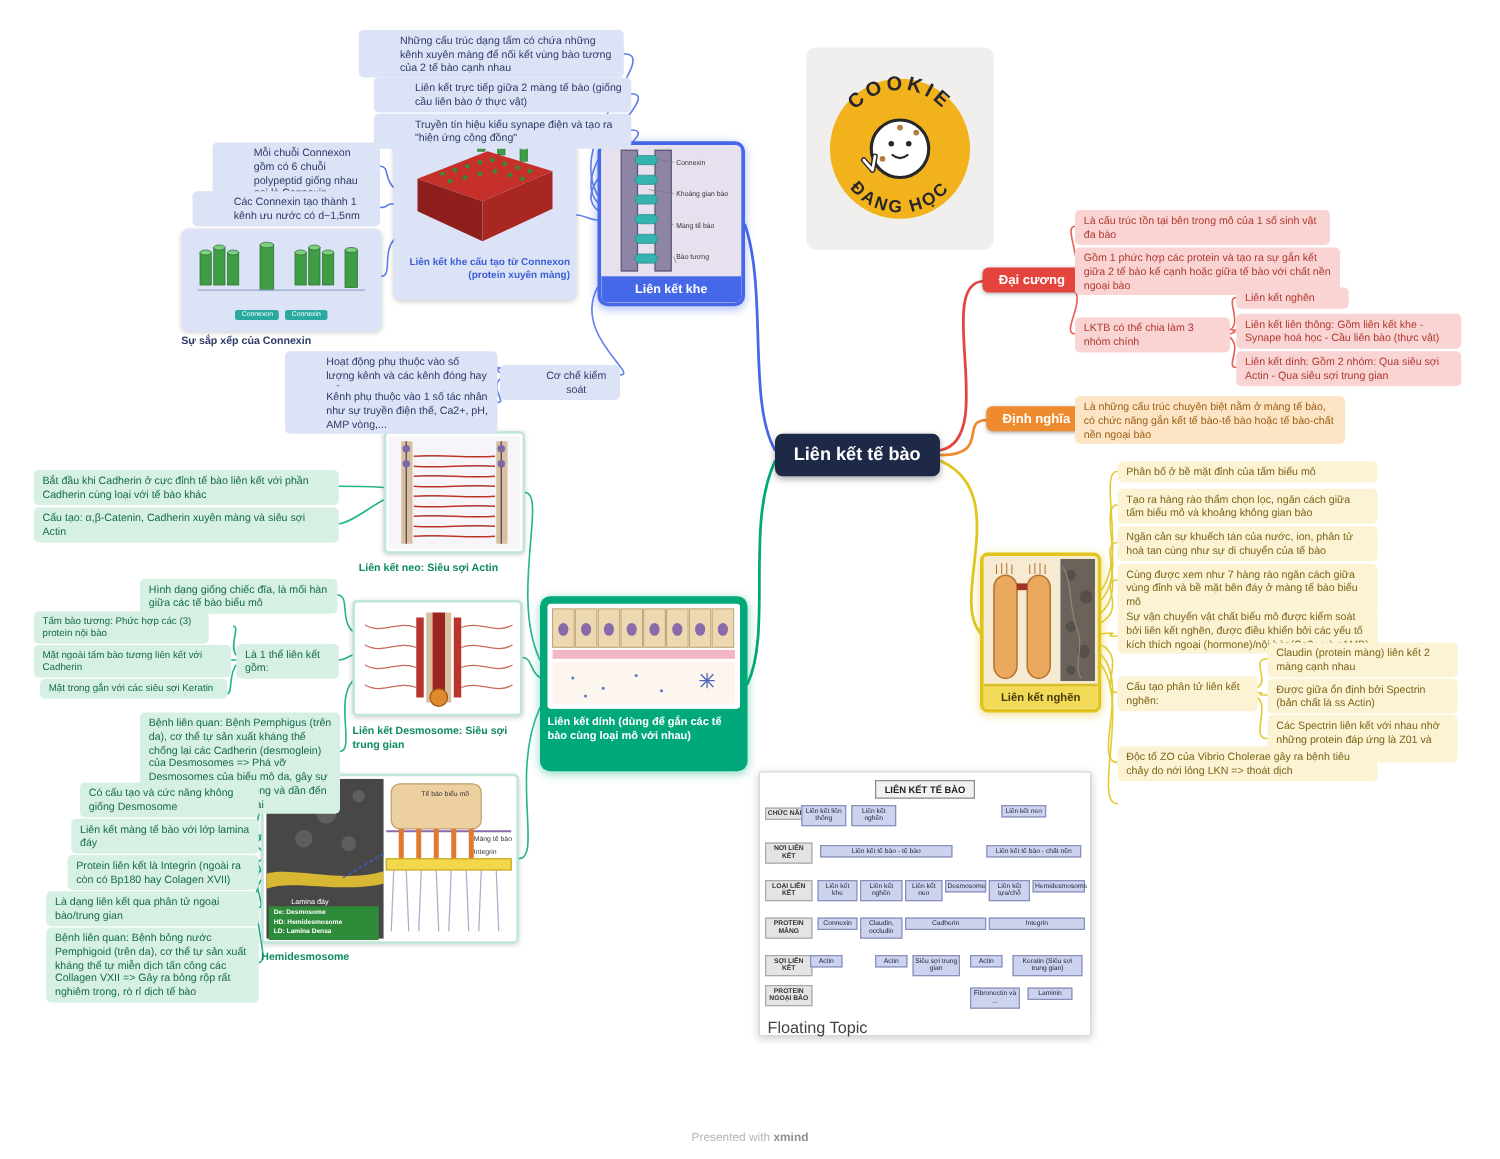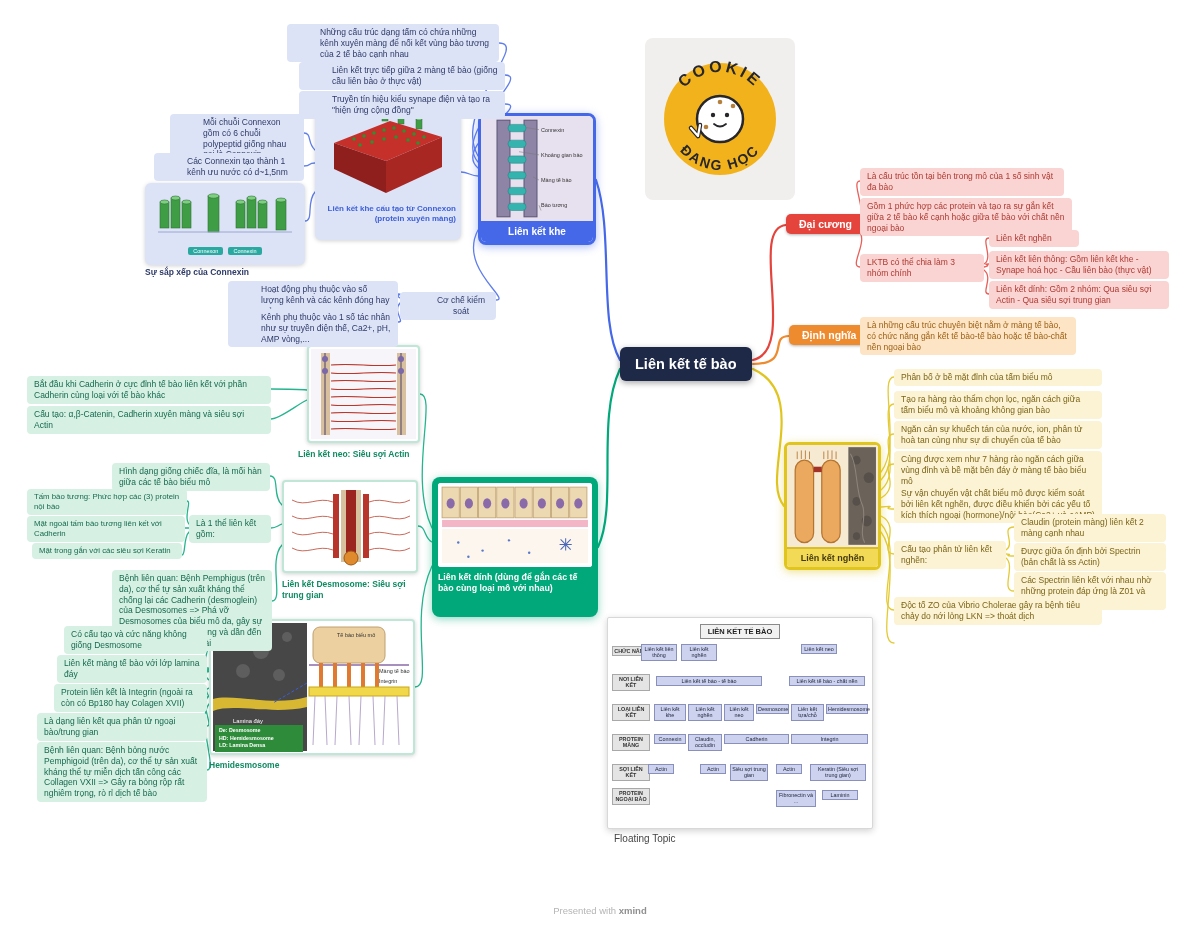--- a/index.html
+++ b/index.html
@@ -61,21 +61,21 @@
   .svg-lab   { font-size:5.5px; fill:#333; font-family:"Liberation Sans",sans-serif; }
   .svg-lab-w { font-size:5.8px; fill:#fff; font-family:"Liberation Sans",sans-serif; }
 
   .float-card { background:#fff; border:1px solid #d8d8d8; border-radius:2px; box-shadow:0 2px 7px rgba(0,0,0,.18); }
   .ttitle     { position:absolute; font-size:7.5px; font-weight:bold; color:#222; text-align:center;
                 border:1px solid #8a8a8a; background:#f2f2f2; padding:2px 1px; }
   .trow-label { position:absolute; font-size:5.4px; font-weight:bold; color:#333; text-align:center;
                 background:#e4e4e4; border:1px solid #a8a8a8; padding:1px 1px; line-height:1.2; }
   .tcell      { position:absolute; font-size:5.4px; color:#23263f; text-align:center; background:#cdd3ee;
                 border:1px solid #8890bb; padding:1px 1px; line-height:1.2; }
-  .float-label{ position:absolute; left:6px; top:196px; font-size:10px; color:#444;margin-top:19px; }
+  .float-label{ position:absolute; left:6px; top:196px; font-size:13px; color:#444; }
 
   .logo-card { position:absolute; z-index:2; background:#f1efed; border-radius:8px; }
   .footer { position:absolute; left:0; right:0; top:905px; z-index:2; text-align:center;
             font-size:9.5px; color:#b5b5b5; }
   .footer b { color:#8f8f8f; }
 </style>
 </head>
 <body>
 
 <div class="canvas">
@@ -411,38 +411,38 @@
           <circle cx="78" cy="70" r="5"></circle>
             <circle cx="68" cy="84" r="3.5"></circle>
         </g>
         <path d="M62 8 C 70 20 66 40 74 56 C 78 68 70 80 76 90" stroke="#8d857c" stroke-width="1" fill="none"></path>
       </svg>
     </div>
     <div class="ng-label">Liên kết nghẽn</div>
   </div>
 
   <div class="caption cap-navy" style="left:145px;top:267px;width:160px">Sự sắp xếp của Connexin</div>
-  <div class="caption cap-teal" style="left:298px;top:449px;width:125px">Liên kết neo: Siêu sợi Actin</div>
+  <div class="caption cap-teal" style="left:287px;top:449px;width:125px">Liên kết neo: Siêu sợi Actin</div>
   <div class="caption cap-teal" style="left:282px;top:579px;width:145px">Liên kết Desmosome: Siêu sợi trung gian</div>
   <div class="caption cap-teal" style="left:209px;top:760px;width:120px">Hemidesmosome</div>
 
   <div class="note blue" style="left:287px;top:24px;width:212px">Những cấu trúc dạng tấm có chứa những kênh xuyên màng để nối kết vùng bào tương của 2 tế bào cạnh nhau</div>
   <div class="note blue" style="left:299px;top:62px;width:206px">Liên kết trực tiếp giữa 2 màng tế bào (giống cầu liên bào ở thực vật)</div>
   <div class="note blue" style="left:299px;top:91px;width:206px">Truyền tín hiệu kiểu synape điện và tạo ra "hiện ứng cộng đồng"</div>
   <div class="note blue" style="left:170px;top:114px;width:134px">Mỗi chuỗi Connexon gồm có 6 chuỗi polypeptid giống nhau gọi là Connexin</div>
   <div class="note blue" style="left:154px;top:153px;width:150px">Các Connexin tạo thành 1 kênh ưu nước có d~1,5nm</div>
   <div class="note blue" style="left:228px;top:281px;width:170px">Hoạt động phụ thuộc vào số lượng kênh và các kênh đóng hay mở</div>
   <div class="note blue" style="left:228px;top:309px;width:170px">Kênh phụ thuộc vào 1 số tác nhân như sự truyền điện thế, Ca2+, pH, AMP vòng,...</div>
   <div class="note blue" style="left:400px;top:292px;width:96px;text-align:center">Cơ chế kiểm soát</div>
 
   <div class="note mint" style="left:27px;top:376px;width:244px">Bắt đầu khi Cadherin ở cực đỉnh tế bào liên kết với phần Cadherin cùng loại với tế bào khác</div>
   <div class="note mint" style="left:27px;top:406px;width:244px">Cấu tạo: α,β-Catenin, Cadherin xuyên màng và siêu sợi Actin</div>
   <div class="note mint" style="left:112px;top:463px;width:158px">Hình dạng giống chiếc đĩa, là mối hàn giữa các tế bào biểu mô</div>
   <div class="note mint" style="left:189px;top:515px;width:82px">Là 1 thể liên kết gồm:</div>
-  <div class="note mint sm" style="left:27px;top:489px;width:160px">Tấm bào tương: Phức hợp các (3) protein nội bào</div>
+  <div class="note mint sm" style="left:27px;top:489px;width:140px">Tấm bào tương: Phức hợp các (3) protein nội bào</div>
   <div class="note mint sm" style="left:27px;top:516px;width:158px">Mặt ngoài tấm bào tương liên kết với Cadherin</div>
   <div class="note mint sm" style="left:32px;top:543px;width:150px">Mặt trong gắn với các siêu sợi Keratin</div>
   <div class="note mint" style="left:112px;top:570px;width:160px">Bệnh liên quan: Bệnh Pemphigus (trên da), cơ thể tự sản xuất kháng thể chống lại các Cadherin (desmoglein) của Desmosomes =&gt; Phá vỡ Desmosomes của biểu mô da, gây sự bỏng rộp rất nghiêm trọng và dần đến rò rỉ dịch cơ thể ra ngoài</div>
   <div class="note mint" style="left:64px;top:626px;width:143px">Có cấu tạo và cức năng không giống Desmosome</div>
   <div class="note mint" style="left:57px;top:655px;width:150px">Liên kết màng tế bào với lớp lamina đáy</div>
   <div class="note mint" style="left:54px;top:684px;width:153px">Protein liên kết là Integrin (ngoài ra còn có Bp180 hay Colagen XVII)</div>
   <div class="note mint" style="left:37px;top:713px;width:170px">Là dạng liên kết qua phân tử ngoại bào/trung gian</div>
   <div class="note mint" style="left:37px;top:742px;width:170px">Bệnh liên quan: Bệnh bỏng nước Pemphigoid (trên da), cơ thể tự sản xuất kháng thể tự miễn dịch tấn công các Collagen VXII =&gt; Gây ra bỏng rộp rất nghiêm trọng, rò rỉ dịch tế bào</div>
 
   <div class="branch-pill pill-red" style="left:786px;top:214px">Đại cương</div>

